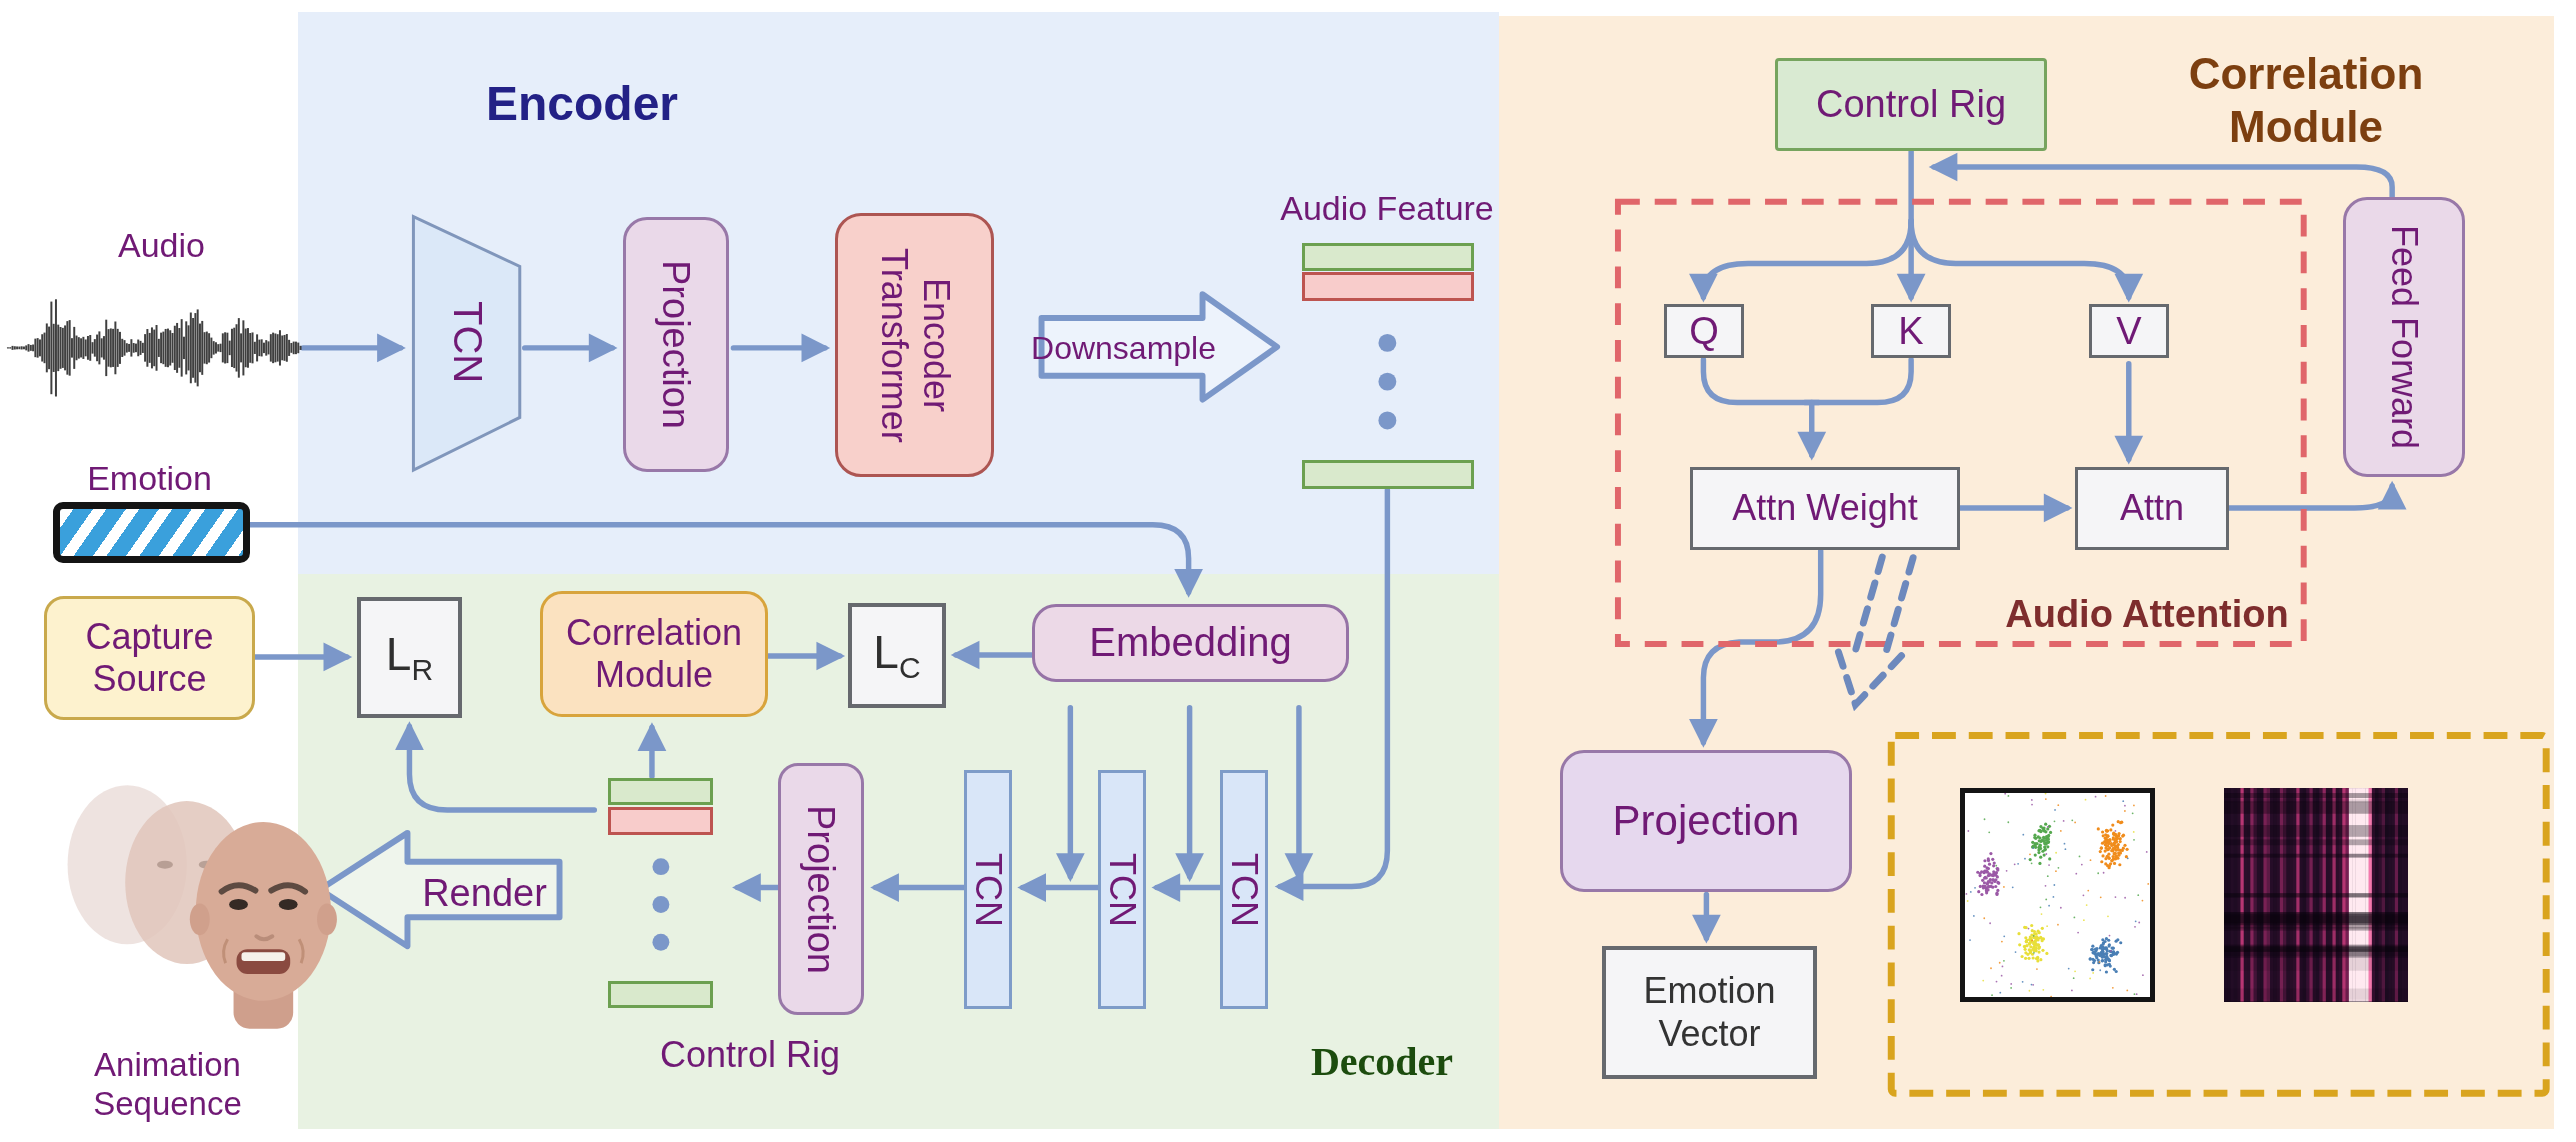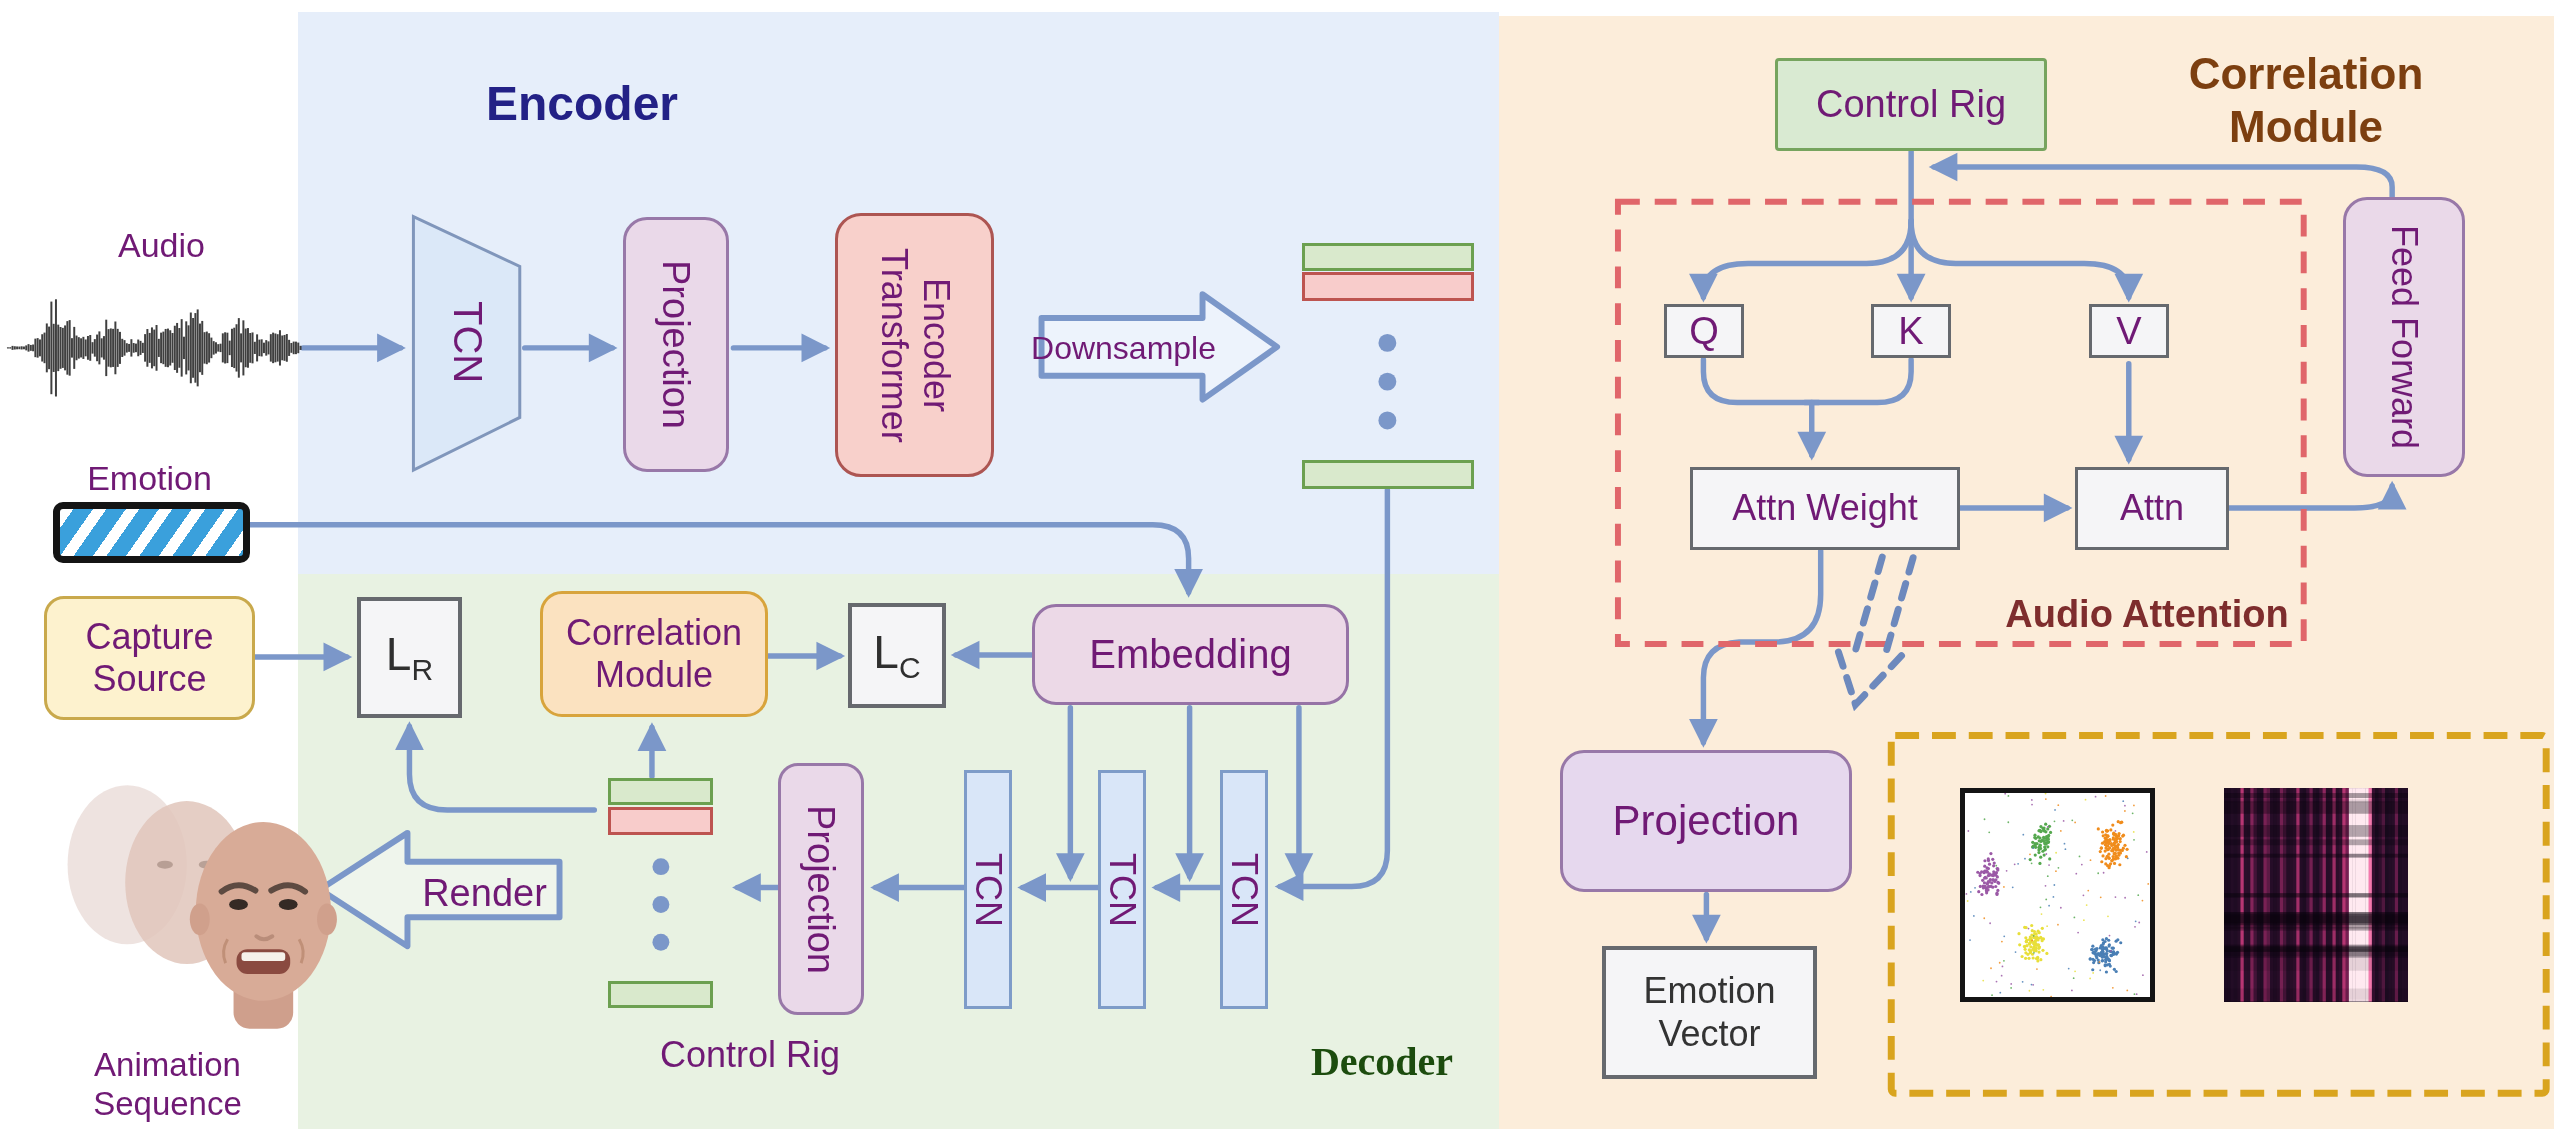--- a/index.html
+++ b/index.html
@@ -265,20 +265,21 @@
   </svg>
 
   <div class="title" style="left:383px;top:76px;width:398px;font-size:48px;color:#232186;">Encoder</div>
   <div class="title" style="left:1183px;top:1038px;width:398px;font-size:40px;color:#1c4c0e;font-family:Liberation Serif, serif;">Decoder</div>
   <div class="title" style="left:2107px;top:48px;width:398px;font-size:44px;line-height:1.2;color:#7c3f10;">Correlation
 Module</div>
   <div class="title" style="left:1998px;top:593px;width:298px;font-size:38px;color:#7e2d2d;">Audio Attention</div>
 
   <div class="lbl" style="left:62px;top:225px;width:199px;font-size:34px;">Audio</div>
   <div class="lbl" style="left:50px;top:458px;width:199px;font-size:34px;">Emotion</div>
+  <div class="lbl" style="left:1238px;top:188px;width:298px;font-size:34px;">Audio Feature</div>
   <div class="lbl" style="left:48px;top:1046px;width:239px;font-size:33px;">Animation
 Sequence</div>
   <div class="lbl" style="left:626px;top:1034px;width:248px;font-size:36px;">Control Rig</div>
 
   <div id="hatch"></div>
 
   <div class="lbl vtext" style="left:431px;top:263px;width:72px;height:159px;font-size:40px;">TCN</div>
   <div class="box lavender vtext" style="left:623px;top:217px;width:106px;height:255px;font-size:38px;">Projection</div>
   <div class="box pinkbox vtext" style="left:835px;top:213px;width:159px;height:264px;font-size:36px;">Transformer
 Encoder</div>
@@ -291,21 +292,21 @@
   <div class="box yellowbox" style="left:44px;top:596px;width:211px;height:124px;font-size:36px;">Capture
 Source</div>
   <div class="box graybox losslbl" style="left:357px;top:597px;width:105px;height:121px;border-width:4px;">
     <span><span>L</span><sub>R</sub></span>
   </div>
   <div class="box orangebox" style="left:540px;top:591px;width:228px;height:126px;font-size:36px;">Correlation
 Module</div>
   <div class="box graybox losslbl" style="left:848px;top:603px;width:98px;height:105px;border-width:4px;align-items:center;">
     <span><span>L</span><sub>C</sub></span>
   </div>
-  <div class="box lavender" style="left:1032px;top:604px;width:317px;height:101px;font-size:40px;background:#ecd9e7;border-color:#9673a6;">Embedding</div>
+  <div class="box lavender" style="left:1032px;top:604px;width:317px;height:78px;font-size:40px;background:#ecd9e7;border-color:#9673a6;">Embedding</div>
   <div class="lbl" style="left:385px;top:871px;width:199px;font-size:38px;">Render</div>
   <div class="box lavender vtext" style="left:778px;top:763px;width:86px;height:252px;font-size:38px;border-radius:20px;">Projection</div>
   <div class="box vtext" style="left:964px;top:770px;width:48px;height:239px;font-size:36px;background:#d9e6f8;border:3px solid #7e9cc8;">TCN</div>
   <div class="box vtext" style="left:1098px;top:770px;width:48px;height:239px;font-size:36px;background:#d9e6f8;border:3px solid #7e9cc8;">TCN</div>
   <div class="box vtext" style="left:1220px;top:770px;width:48px;height:239px;font-size:36px;background:#d9e6f8;border:3px solid #7e9cc8;">TCN</div>
 
   <div class="bar g" style="left:608px;top:778px;width:105px;height:27px;"></div>
   <div class="bar r" style="left:608px;top:807px;width:105px;height:28px;"></div>
   <div class="bar g" style="left:608px;top:981px;width:105px;height:27px;"></div>
 

